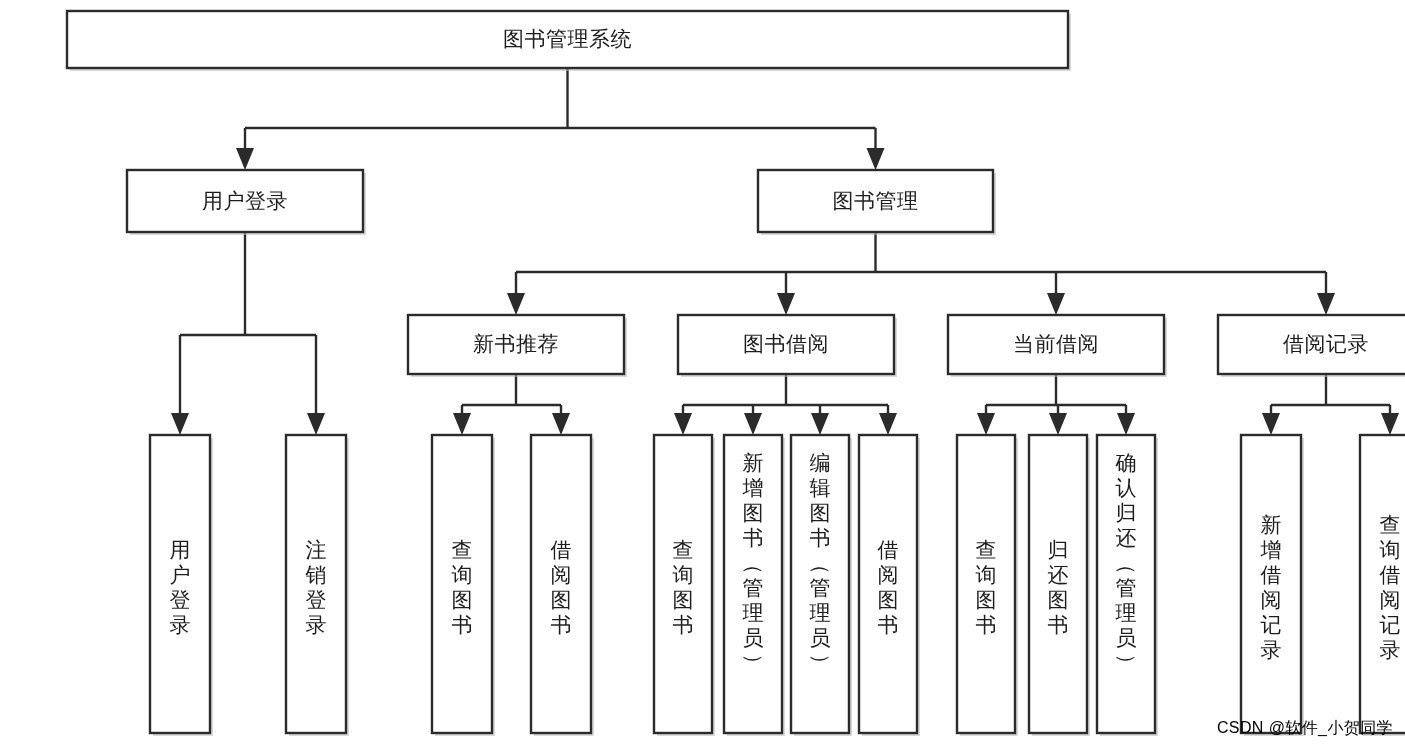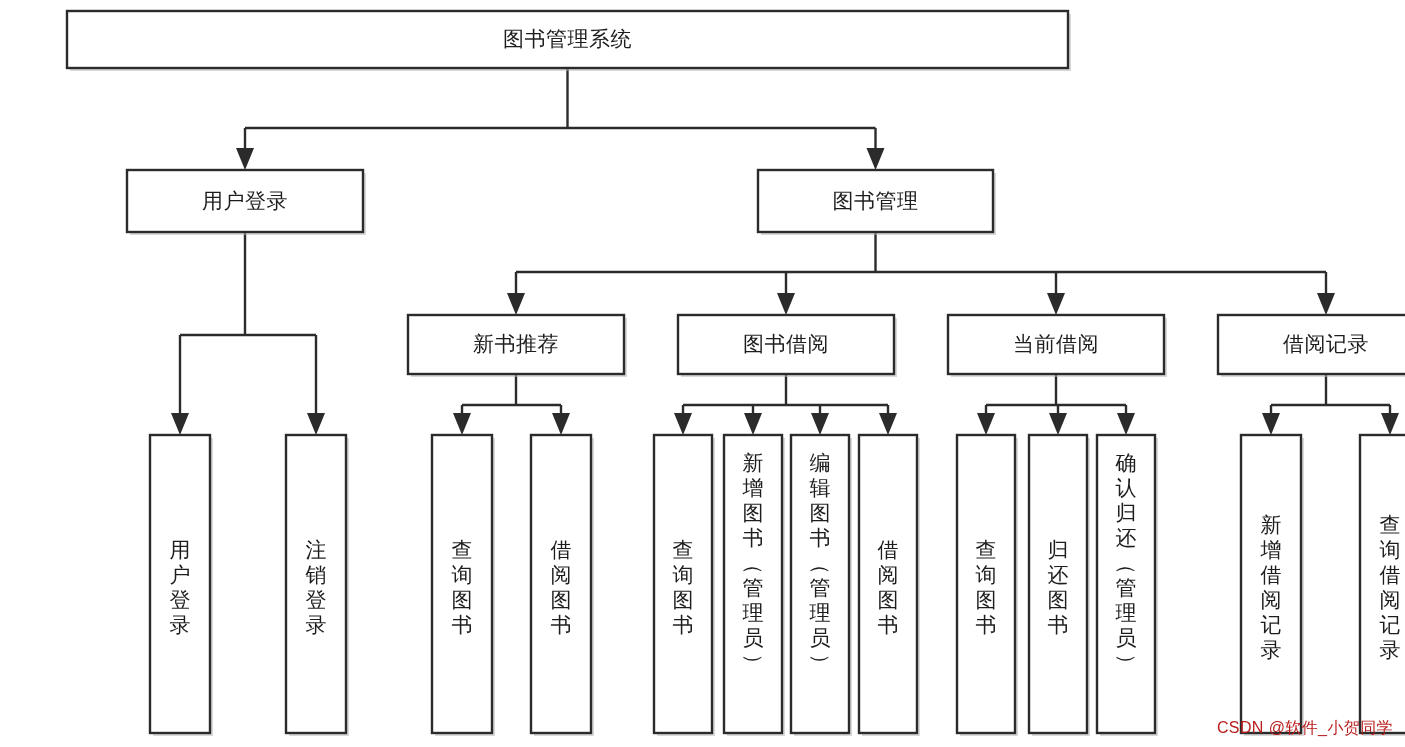--- a/index.html
+++ b/index.html
@@ -53,21 +53,21 @@
     text-anchor: middle;
     dominant-baseline: middle;
     letter-spacing: 0.5px;
   }
   .watermark-text {
     position: absolute;
     right: 12px;
     bottom: 8px;
     font-family: "Liberation Sans", "DejaVu Sans", sans-serif;
     font-size: 16px;
-    color: #b91c1c;
+    color: #000000;
     white-space: nowrap;
     letter-spacing: 0.4px;
     user-select: none;
   }
   .vtext-cell {
     font-family: "Liberation Sans", "DejaVu Sans", sans-serif;
     font-size: 21px;
     fill: #1d1d1d;
     text-anchor: middle;
   }

